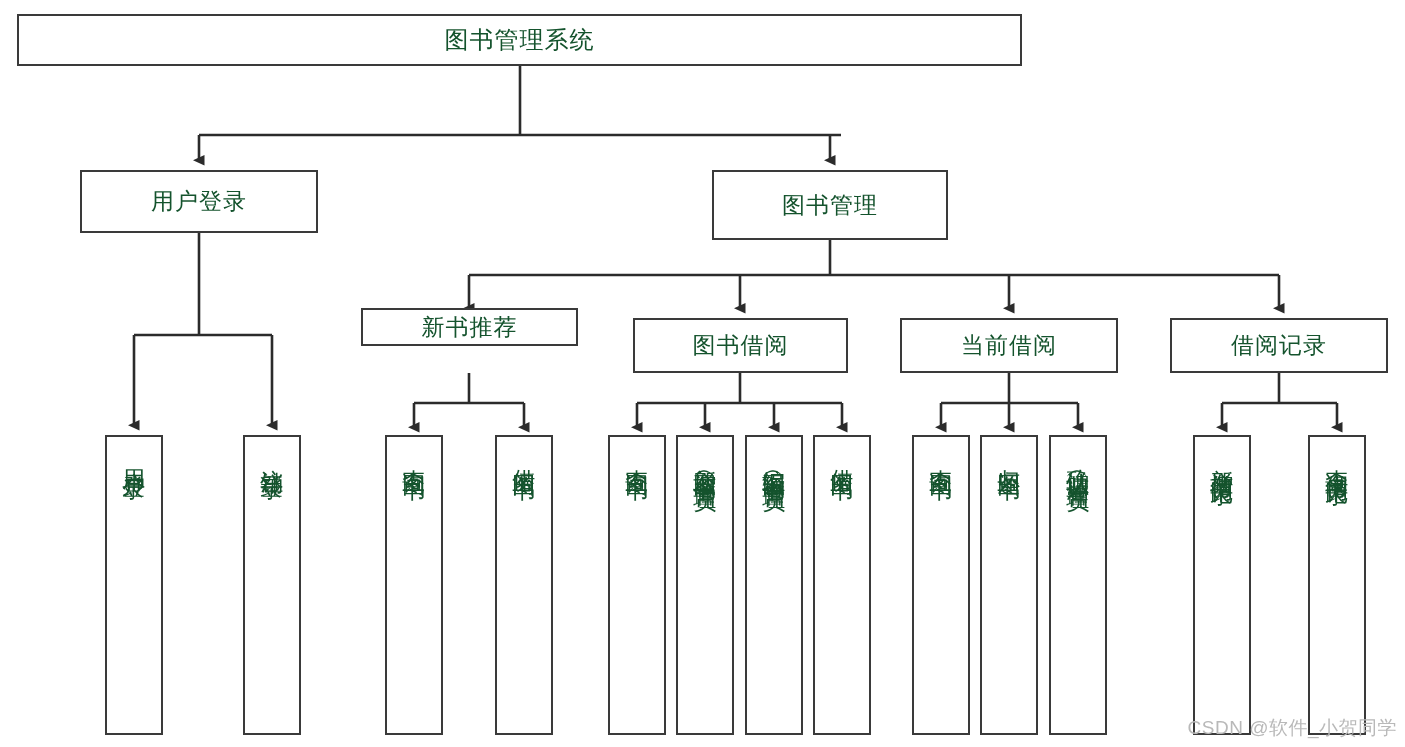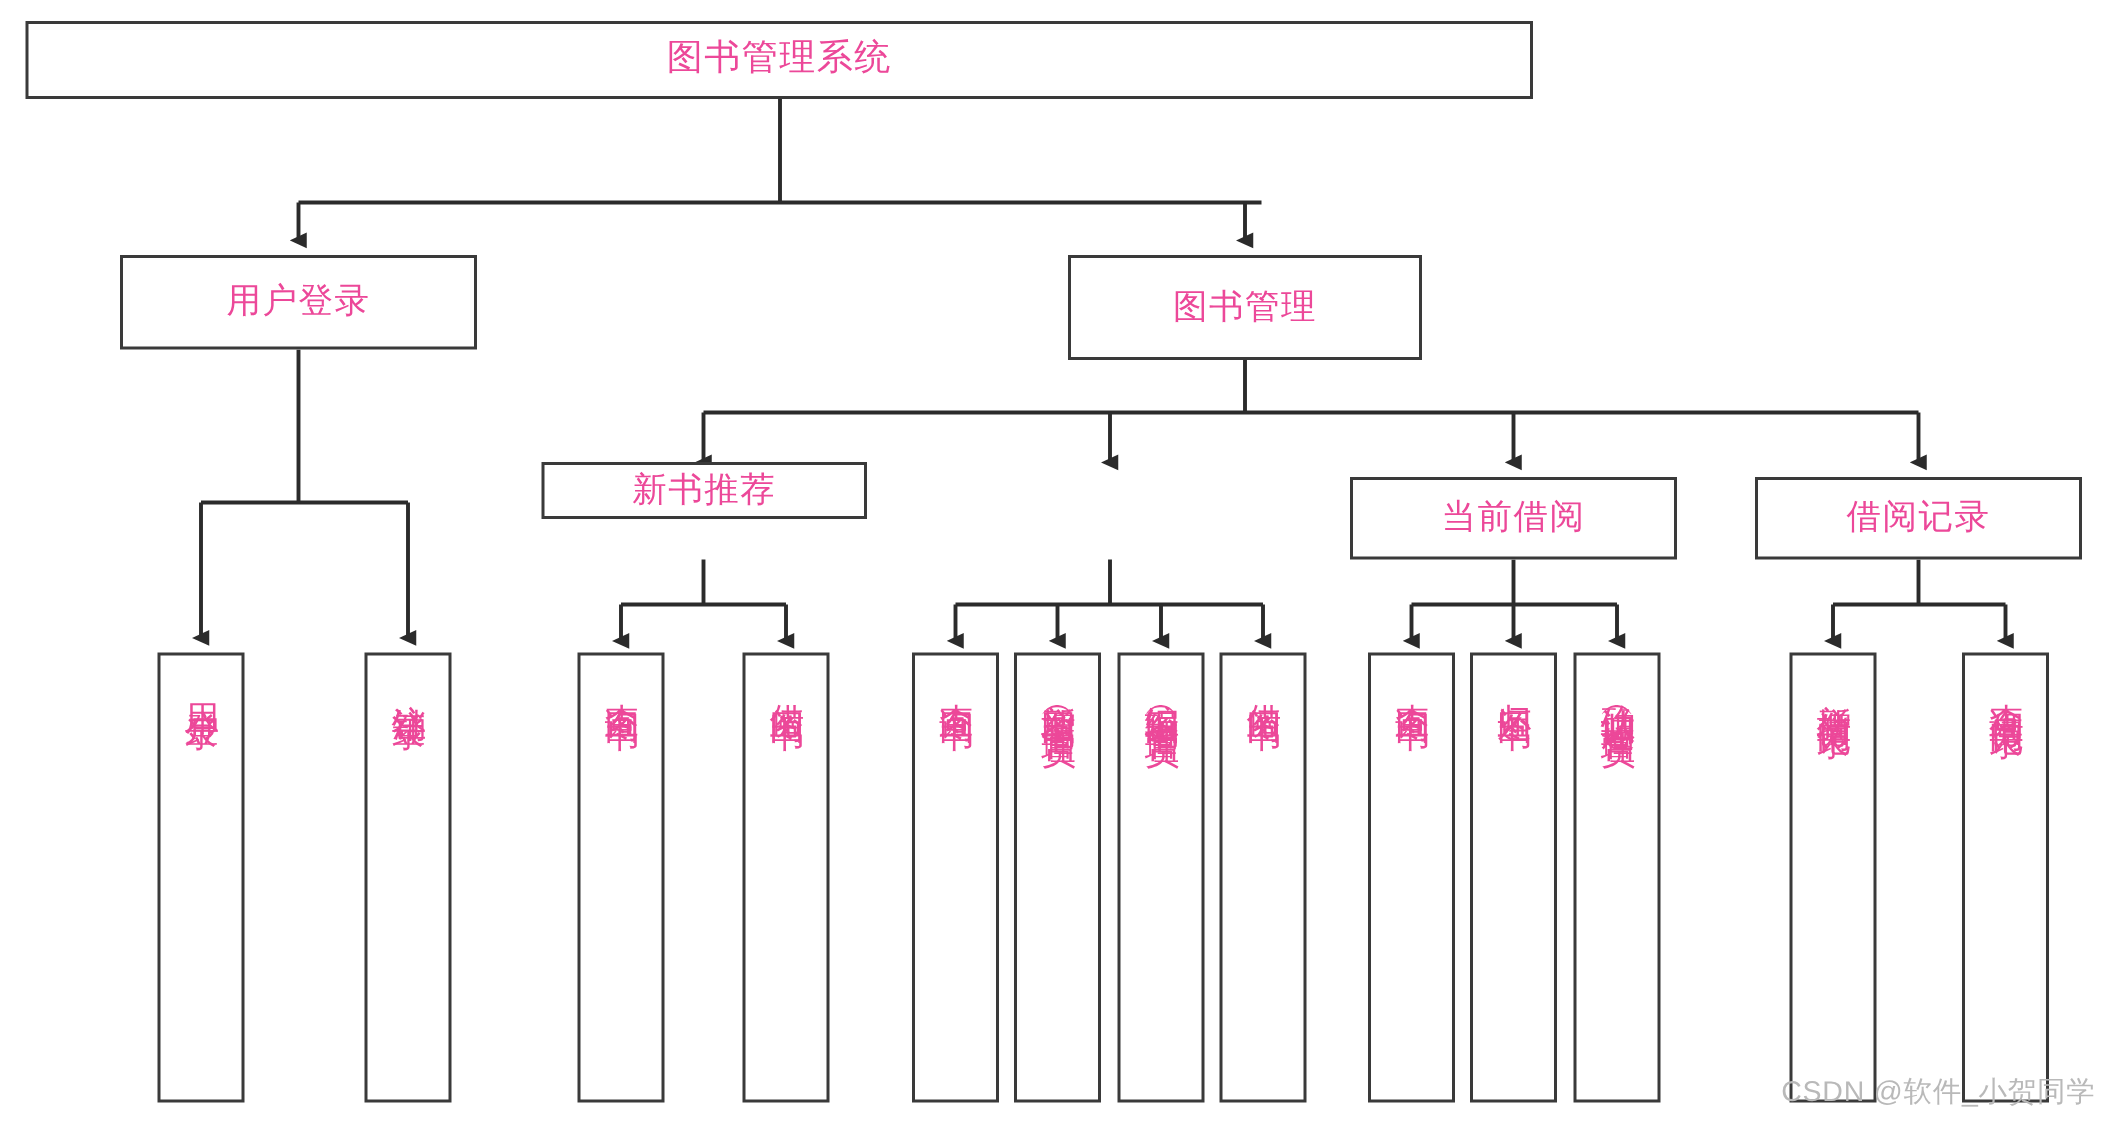--- a/index.html
+++ b/index.html
@@ -16,23 +16,22 @@
   }
   svg.edges{position:absolute;left:0;top:0;width:1405px;height:747px;pointer-events:none;}
   .node{
     position:absolute;
     box-sizing:border-box;
     background:#ffffff;
     border:2.5px solid #3a3a3a;
     display:flex;
     align-items:center;
     justify-content:center;
-    color:#ec4899;
+    color:#14532d;
     z-index:2;
-    font-family:Liberation Serif, serif;
   }
   .node .label{
     font-size:23px;
     letter-spacing:1px;
     line-height:1.15;
     white-space:nowrap;
     text-align:center;
   }
   .node.vert .label{
     writing-mode:vertical-rl;
@@ -121,20 +120,23 @@
   </div>
 
   <div class="node" style="left:712px;top:170px;width:236px;height:70px;">
     <span class="label">图书管理</span>
   </div>
 
   <div class="node" style="left:361px;top:308px;width:217px;height:38px;">
     <span class="label">新书推荐</span>
   </div>
 
+  <div class="node" style="left:633px;top:318px;width:215px;height:55px;">
+    <span class="label">图书借阅</span>
+  </div>
 
   <div class="node" style="left:900px;top:318px;width:218px;height:55px;">
     <span class="label">当前借阅</span>
   </div>
 
   <div class="node" style="left:1170px;top:318px;width:218px;height:55px;">
     <span class="label">借阅记录</span>
   </div>
 
   <div class="node vert" style="left:105px;top:435px;width:58px;height:300px;">

